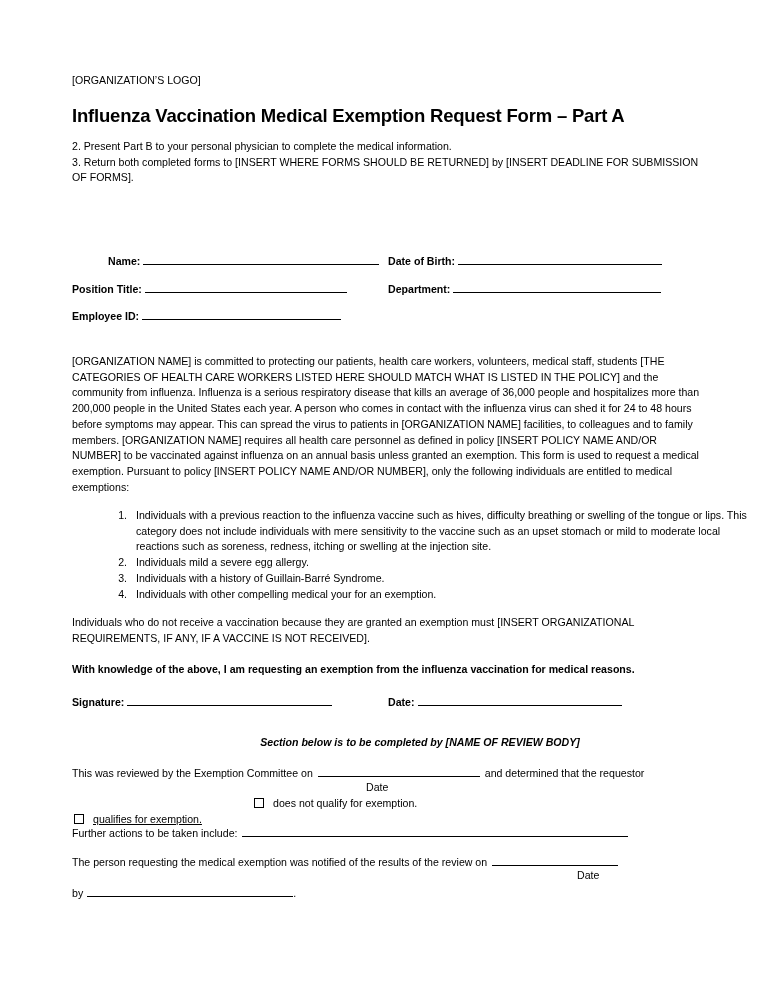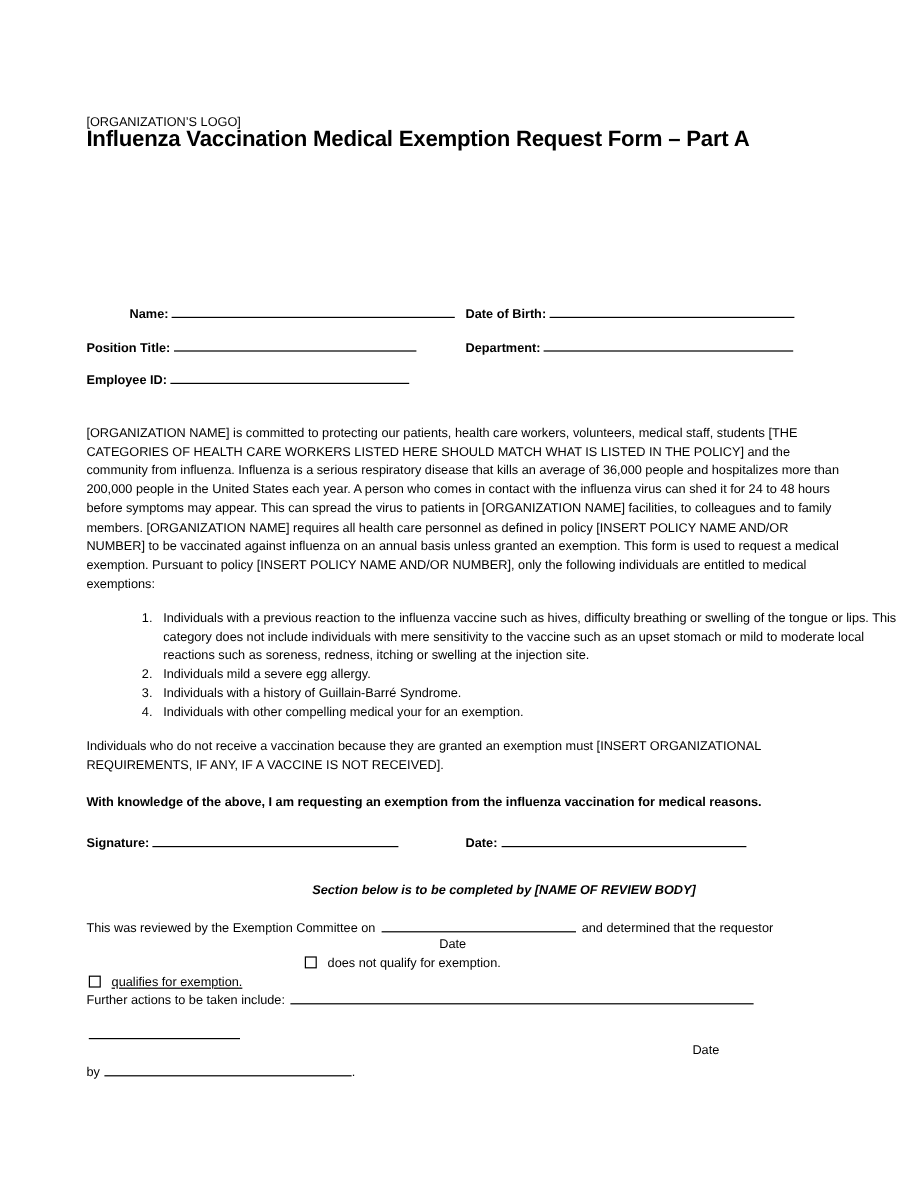--- a/index.html
+++ b/index.html
@@ -2,21 +2,21 @@
 <html><head>
 <meta charset="utf-8">
 <style>
   html, body { margin: 0; padding: 0; background: #ffffff; }
   body {
     width: 768px; height: 994px; position: relative; overflow: hidden;
     font-family: "Liberation Sans", sans-serif; color: #000;
     font-size: 10.6px; line-height: 15.7px;
   }
   .abs { position: absolute; }
-  .logo { left: 72px; top: 73px; margin-top: 22px; }
+  .logo { left: 72px; top: 73px; }
   .title { left: 72px; top: 105px; font-size: 18.5px; font-weight: bold; line-height: 22px; letter-spacing: -0.2px; }
   .instr { left: 72px; top: 139px; width: 630px; }
   .instr .head { font-weight: bold; }
   .field { font-weight: bold; white-space: nowrap; }
   .line { display: inline-block; border-bottom: 1px solid #000; height: 12px; vertical-align: baseline; margin-left: 3px; }
   .para { left: 72px; width: 630px; }
   ol.items { margin: 0; padding-left: 46px; }
   ol.items li { padding-left: 6px; }
   .bold { font-weight: bold; }
   .center-italic { left: 0; width: 768px; text-align: center; font-weight: bold; font-style: italic; padding-left: 36px; }
@@ -24,20 +24,22 @@
   .datecap { font-size: 10.6px; }
   .thick { border-bottom: 1.5px solid #000; }
 </style>
 </head>
 <body>
 
 <div class="abs logo">[ORGANIZATION’S LOGO]</div>
 <div class="abs title">Influenza Vaccination Medical Exemption Request Form – Part A</div>
 
 <div class="abs instr">
+  <div>2. Present Part B to your personal physician to complete the medical information.</div>
+  <div>3. Return both completed forms to [INSERT WHERE FORMS SHOULD BE RETURNED] by [INSERT DEADLINE FOR SUBMISSION OF FORMS].</div>
 </div>
 
 <div class="abs field" style="left:72px; top:252px;padding-left:36px;">
   <span>Name:</span><span class="line" style="width:236px;"></span>
 </div>
 <div class="abs field" style="left:388px; top:252px;">
   <span>Date of Birth:</span><span class="line" style="width:204px;"></span>
 </div>
 <div class="abs field" style="left:72px; top:280px;">
   <span>Position Title:</span><span class="line" style="width:202px;"></span>
@@ -84,19 +86,20 @@
 <div class="abs" style="left:254px; top:796px; white-space:nowrap;">
   <span class="cb"></span><span>does not qualify for exemption.</span>
 </div>
 
 <div class="abs" style="left:72px; top:824px; white-space:nowrap;">
   <span>Further actions to be taken include:</span>
   <span class="line thick" style="width:386px; margin-left:2px;"></span>
 </div>
 
 <div class="abs" style="left:72px; top:853px; white-space:nowrap;">
+  <span>The person requesting the medical exemption was notified of the results of the review on</span>
   <span class="line" style="width:126px; margin-left:2px;"></span>
 </div>
 <div class="abs datecap" style="left:577px; top:868px;">Date</div>
 
 <div class="abs" style="left:72px; top:884px; white-space:nowrap;">
   <span>by</span><span class="line" style="width:206px; margin-left:4px;"></span><span>.</span>
 </div>
 
 </body></html>

